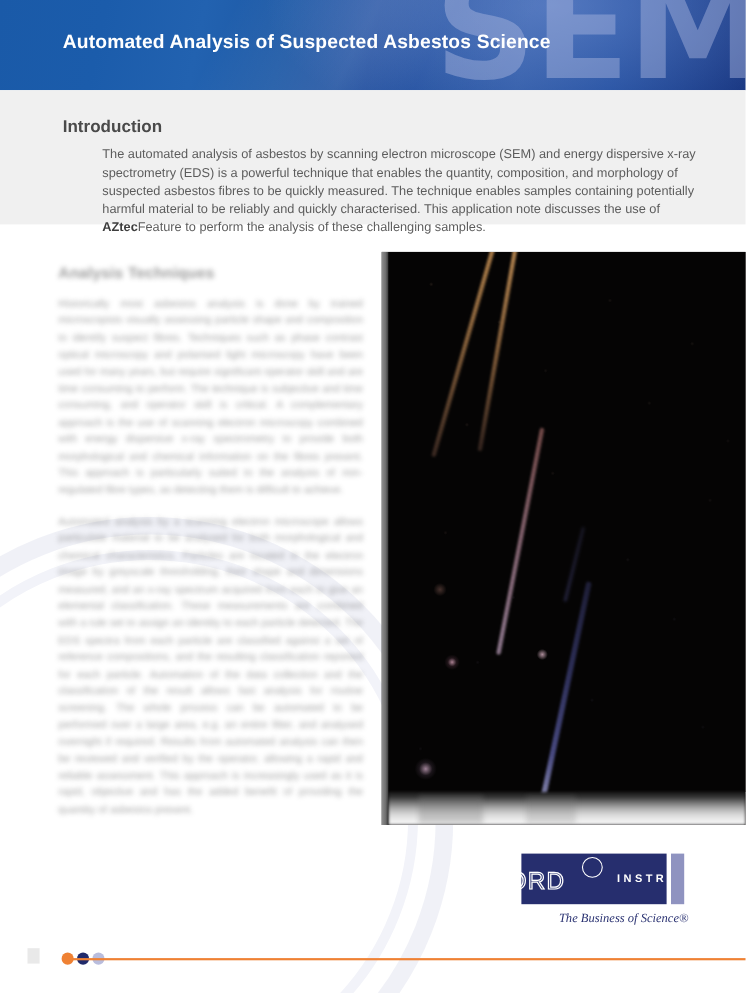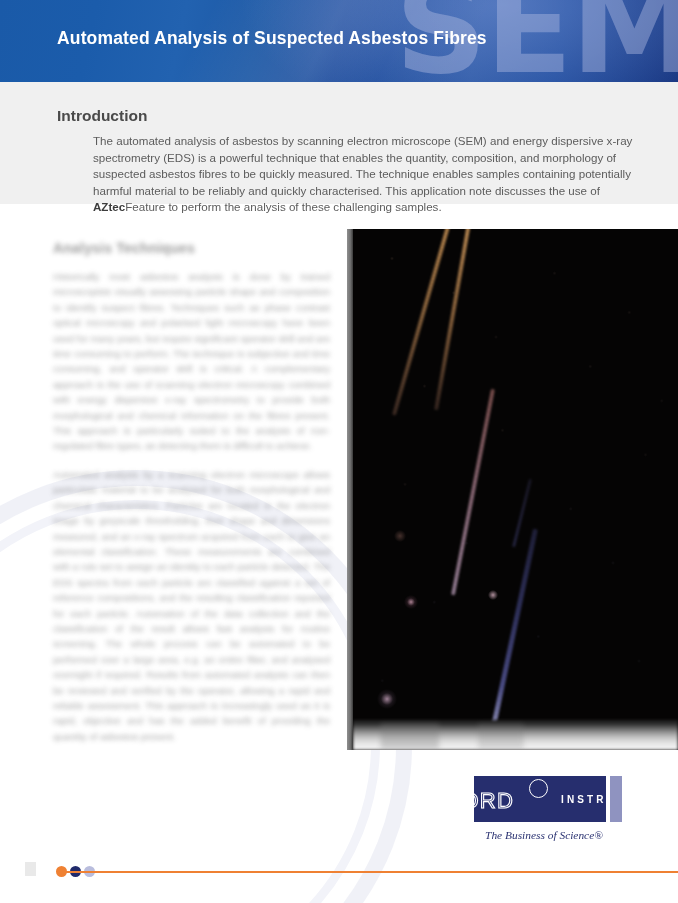--- a/index.html
+++ b/index.html
@@ -330,21 +330,21 @@
     font-size: 10px;
     font-weight: bold;
     letter-spacing: 3.1px;
     color: #ffffff;
     line-height: 10px;
     margin-top: 2px;
     padding-left: 3px;
   }
   .logo-tagline {
     position: absolute;
-    left: 0;
+    left: 23px;
     top: 53px;
     width: 140px;
     text-align: center;
     font-family: "Liberation Serif", serif;
     font-style: italic;
     font-size: 11.4px;
     color: #2b3372;
     white-space: nowrap;
   }
 
@@ -380,21 +380,21 @@
 <body>
 
 <div class="page">
 
   <div class="bg-arcs"></div>
   <div class="bg-arcs2"></div>
 
   <div class="header">
     <div class="header-watermark">SEM</div>
     <div class="header-sheen"></div>
-    <div class="header-title">Automated Analysis of Suspected Asbestos Fibres</div>
+    <div class="header-title">Automated Analysis of Suspected Asbestos Science</div>
   </div>
 
   <div class="intro-panel">
     <div class="intro-heading">Introduction</div>
     <div class="intro-body">
       <span>The automated analysis of asbestos by scanning electron microscope (SEM) and energy dispersive x-ray spectrometry (EDS) is a powerful technique that enables the quantity, composition, and morphology of suspected asbestos fibres to be quickly measured. The technique enables samples containing potentially harmful material to be reliably and quickly characterised. This application note discusses the use of </span><b>AZtec</b><span>Feature to perform the analysis of these challenging samples.</span>
     </div>
   </div>
 
   <div class="article">

